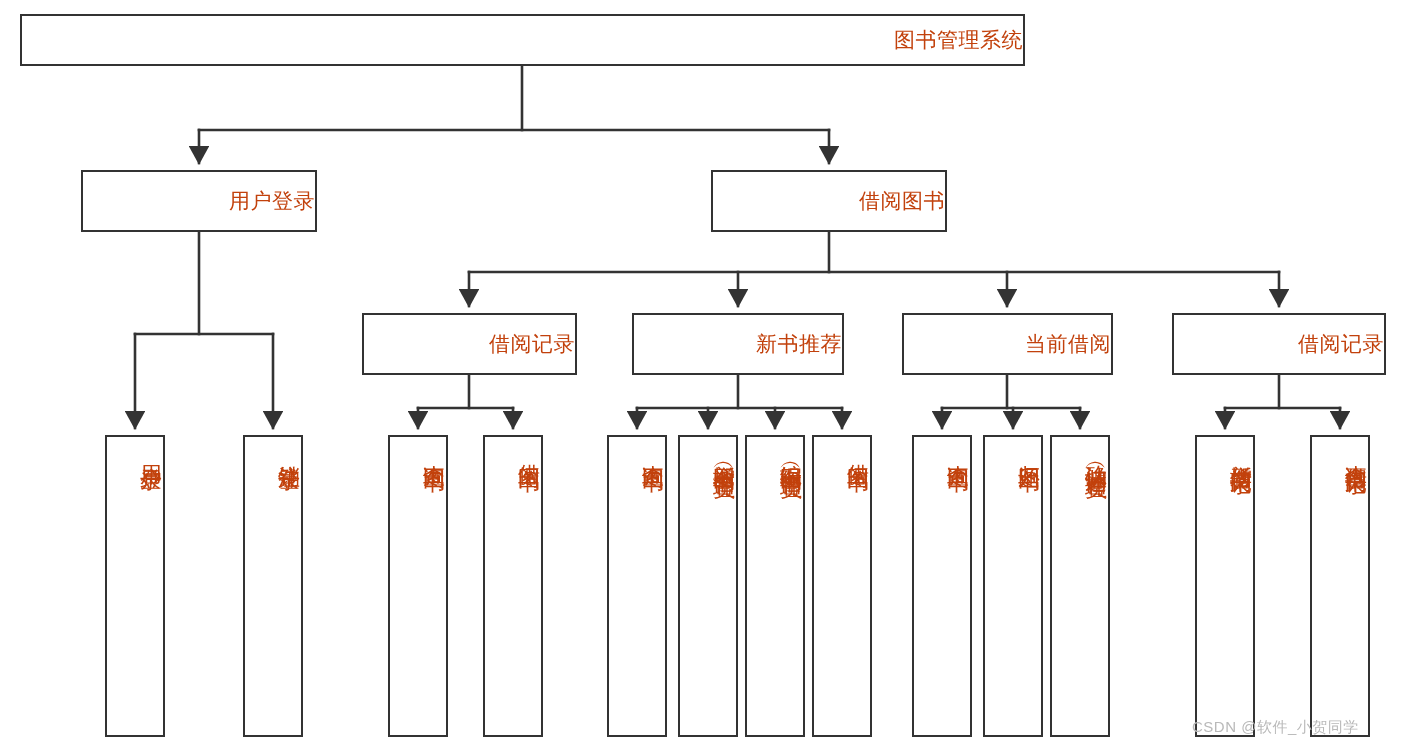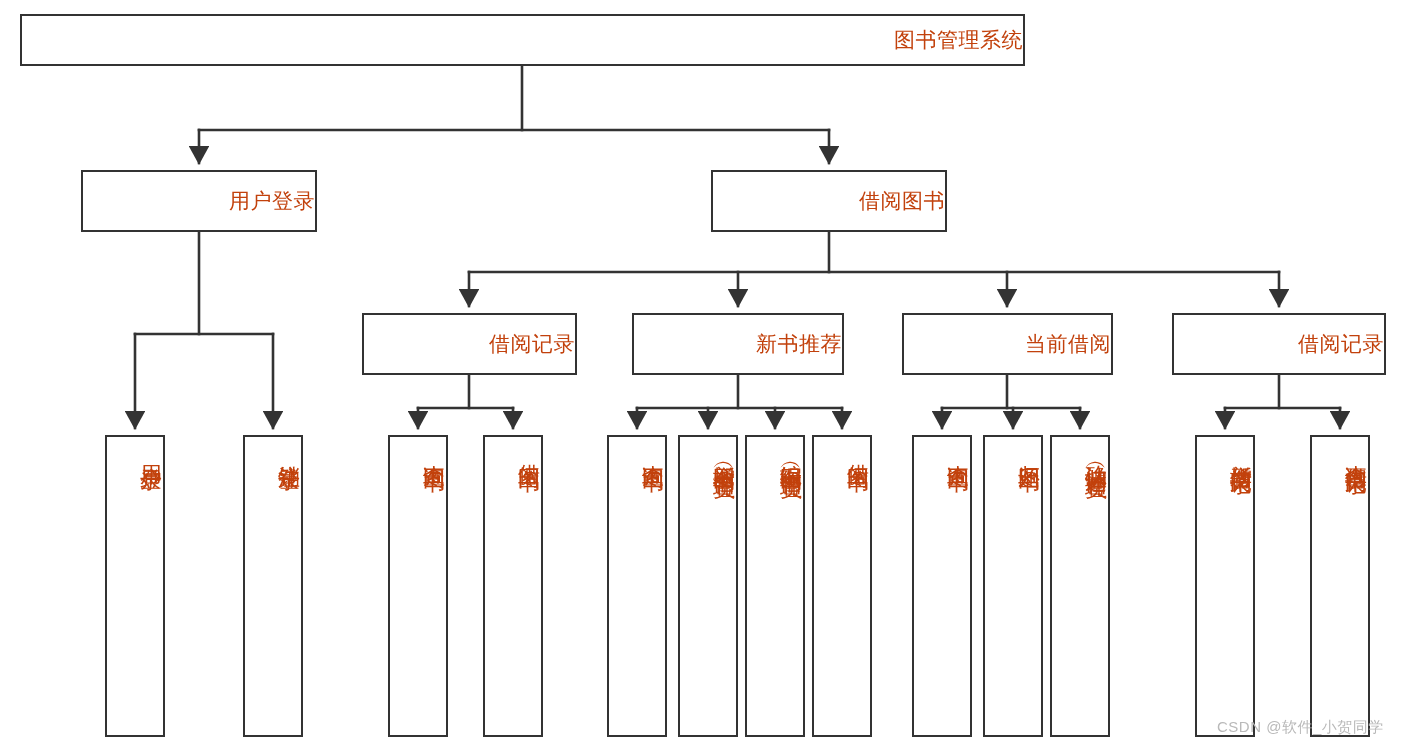--- a/index.html
+++ b/index.html
@@ -171,15 +171,15 @@
   <div class="node vert" style="left:1050px; top:435px; width:60px; height:302px;">
     <span class="vlabel">确认归还（管理员）</span>
   </div>
   <div class="node vert" style="left:1195px; top:435px; width:60px; height:302px;">
     <span class="vlabel">新增借阅记录</span>
   </div>
   <div class="node vert" style="left:1310px; top:435px; width:60px; height:302px;">
     <span class="vlabel">查询借阅记录</span>
   </div>
 
-  <div class="watermark" style="left:1192px; top:718px;margin-left:25px;">CSDN @软件_小贺同学</div>
+  <div class="watermark" style="left:1192px; top:718px;">CSDN @软件_小贺同学</div>
 
 </div>
 
 </body></html>

